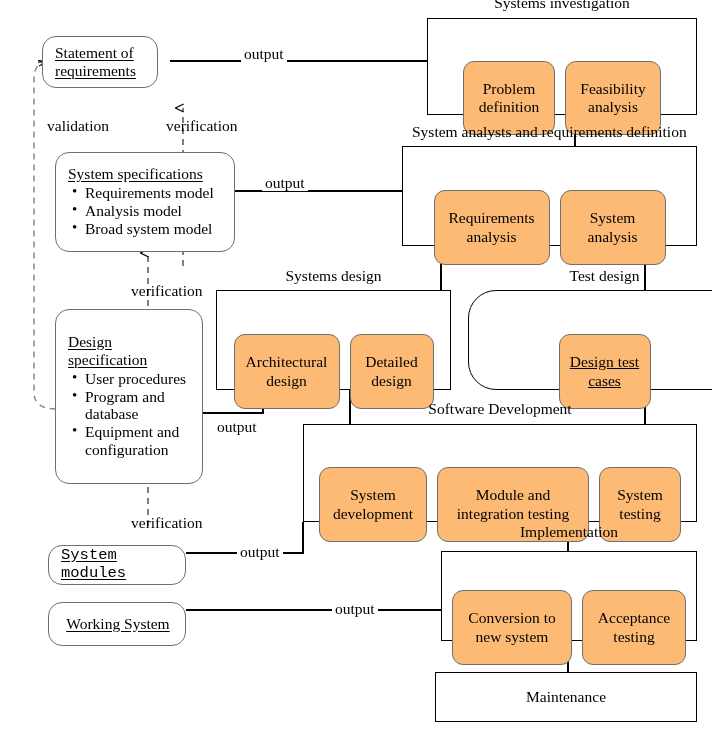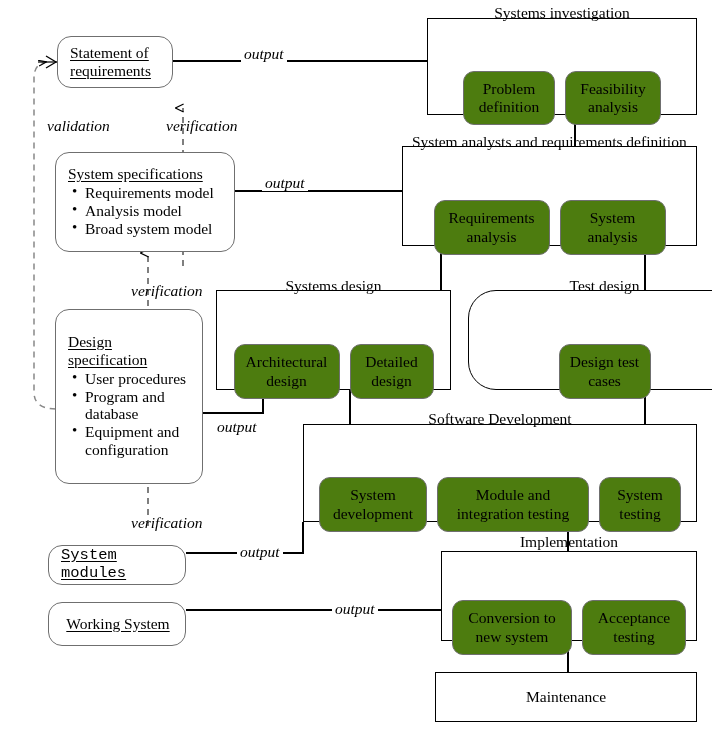--- a/index.html
+++ b/index.html
@@ -75,48 +75,47 @@
     display:flex;
     gap:10px;
     padding:0 8px 7px 8px;
     align-items:stretch;
     justify-content:center;
     flex:1;
   }
   .sub{
     border:1.4px solid #6f6f6f;
     border-radius:11px;
-    background:#4d7c0f;
+    background:#fdba74;
     display:flex;
     align-items:center;
     justify-content:center;
     text-align:center;
     font-size:15.5px;
     line-height:1.17;
     box-sizing:border-box;
-    padding:8px 6px;
+    padding:18px 6px;
     margin-top:48px;
   }
   .plainbox{
     border:1.4px solid #000000;
     display:flex;
     align-items:center;
     justify-content:center;
     font-size:15.5px;
   }
 
   
   .elabel{
     position:absolute;
     font-size:15.5px;
     line-height:1;
     background:#ffffff;
     padding:0 3px;
     white-space:nowrap;
-    font-style:italic;
   }
 </style>
 </head>
 <body>
 
 <div id="stage">
 
   <svg id="wires" viewBox="0 0 712 731" width="712" height="731" aria-hidden="true">
     <defs>
       <marker id="arrowSolid" markerWidth="9" markerHeight="9" refX="7.5" refY="3.2" orient="auto" markerUnits="userSpaceOnUse">
@@ -159,21 +158,21 @@
       <path d="M148,526 L148,253" marker-end="url(#arrowUp)"></path>
       <path d="M56,409 Q34,409 34,392 L34,78 Q34,64 46,62" marker-end="url(#arrowSolid)" stroke="#888888"></path>
     </g>
 
     <g stroke="#000000" stroke-width="1.3" fill="none">
       <path d="M46,56 L56,62 L46,68"></path>
       <path d="M38,62 L58,62" stroke-width="1.2"></path>
     </g>
   </svg>
 
-  <div class="node artifact" style="left:57px;top:36px;width:116px;height:52px;">
+  <div class="node artifact" style="left:42px;top:36px;width:116px;height:52px;">
     <span class="ttl">Statement of
 requirements</span>
   </div>
 
   <div class="node artifact" style="left:55px;top:152px;width:180px;height:100px;">
     <span class="ttl">System specifications</span>
     <ul>
       <li>Requirements model</li>
       <li>Analysis model</li>
       <li>Broad system model</li>
@@ -226,21 +225,21 @@
       <div class="sub" style="width:106px;white-space:pre-line;">Architectural
 design</div>
       <div class="sub" style="width:84px;white-space:pre-line;">Detailed
 design</div>
     </div>
   </div>
 
   <div class="node stagebox" style="left:468px;top:290px;width:273px;height:100px;border-radius:28px;">
     <div class="grptitle">Test design</div>
     <div class="row">
-      <div class="sub" style="width:92px;white-space:pre-line;">Design test
+      <div class="sub" style="width:92px;white-space:pre-line;text-decoration:underline;">Design test
 cases</div>
     </div>
   </div>
 
   <div class="node stagebox" style="left:303px;top:424px;width:394px;height:98px;">
     <div class="grptitle">Software Development</div>
     <div class="row">
       <div class="sub" style="width:108px;white-space:pre-line;">System
 development</div>
       <div class="sub" style="width:152px;white-space:pre-line;">Module and

